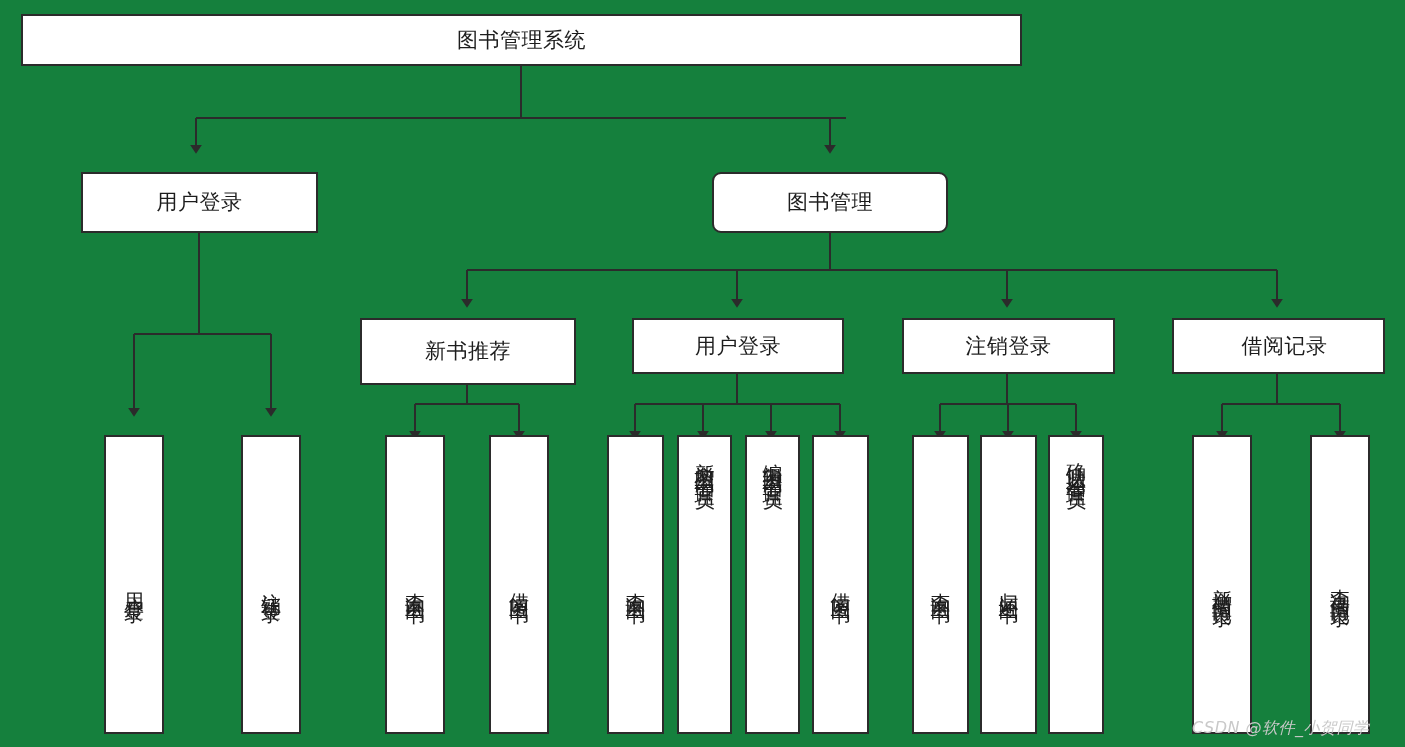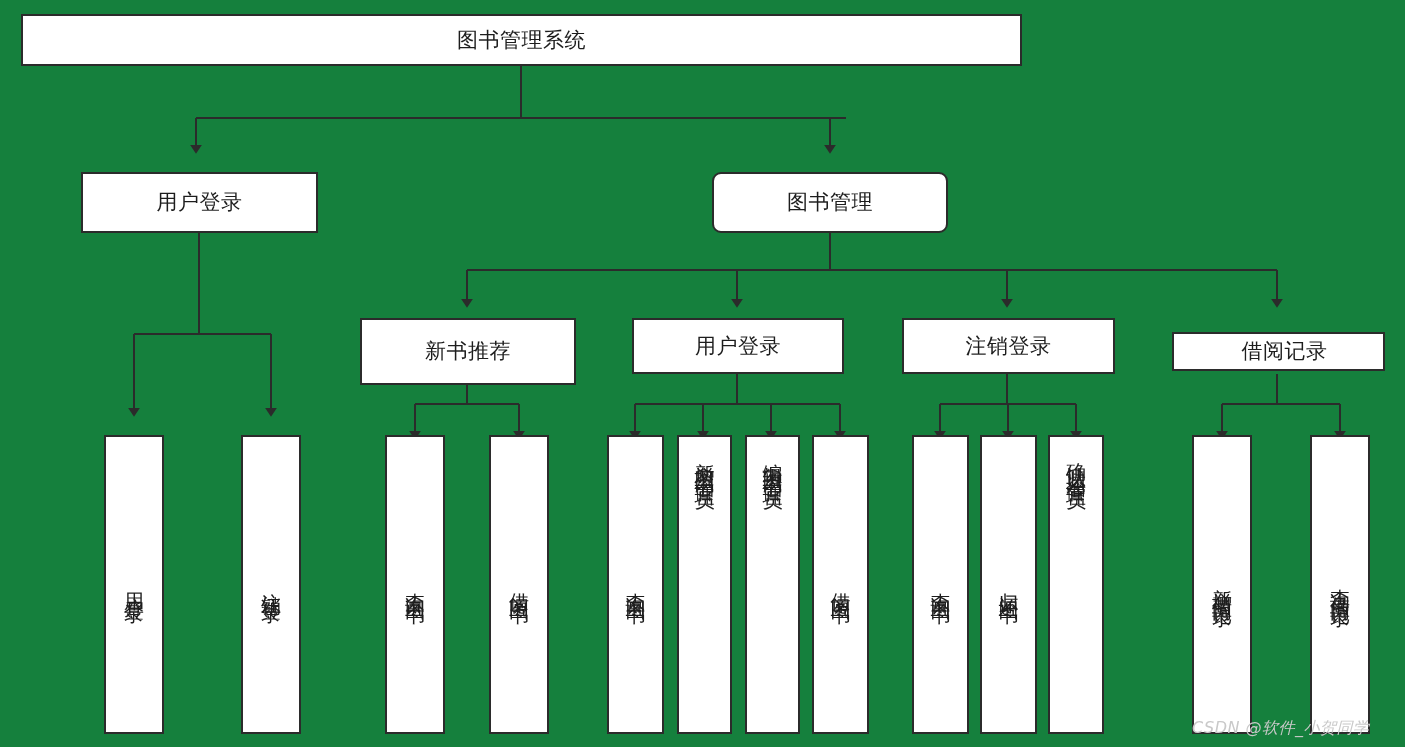--- a/index.html
+++ b/index.html
@@ -137,21 +137,21 @@
   </div>
 
   <div class="node-box" style="left:632px; top:318px; width:212px; height:56px;">
     <span class="node-label">用户登录</span>
   </div>
 
   <div class="node-box" style="left:902px; top:318px; width:213px; height:56px;">
     <span class="node-label">注销登录</span>
   </div>
 
-  <div class="node-box" style="left:1172px; top:332px; width:213px; height:39px;padding-left:12px;">
+  <div class="node-box" style="left:1172px; top:318px; width:213px; height:56px;padding-left:12px;">
     <span class="node-label">借阅记录</span>
   </div>
 
   <div class="node-box vertical center-v" style="left:104px; top:435px; width:60px; height:299px;">
     <span class="node-label">用户登录</span>
   </div>
 
   <div class="node-box vertical center-v" style="left:241px; top:435px; width:60px; height:299px;">
     <span class="node-label">注销登录</span>
   </div>

